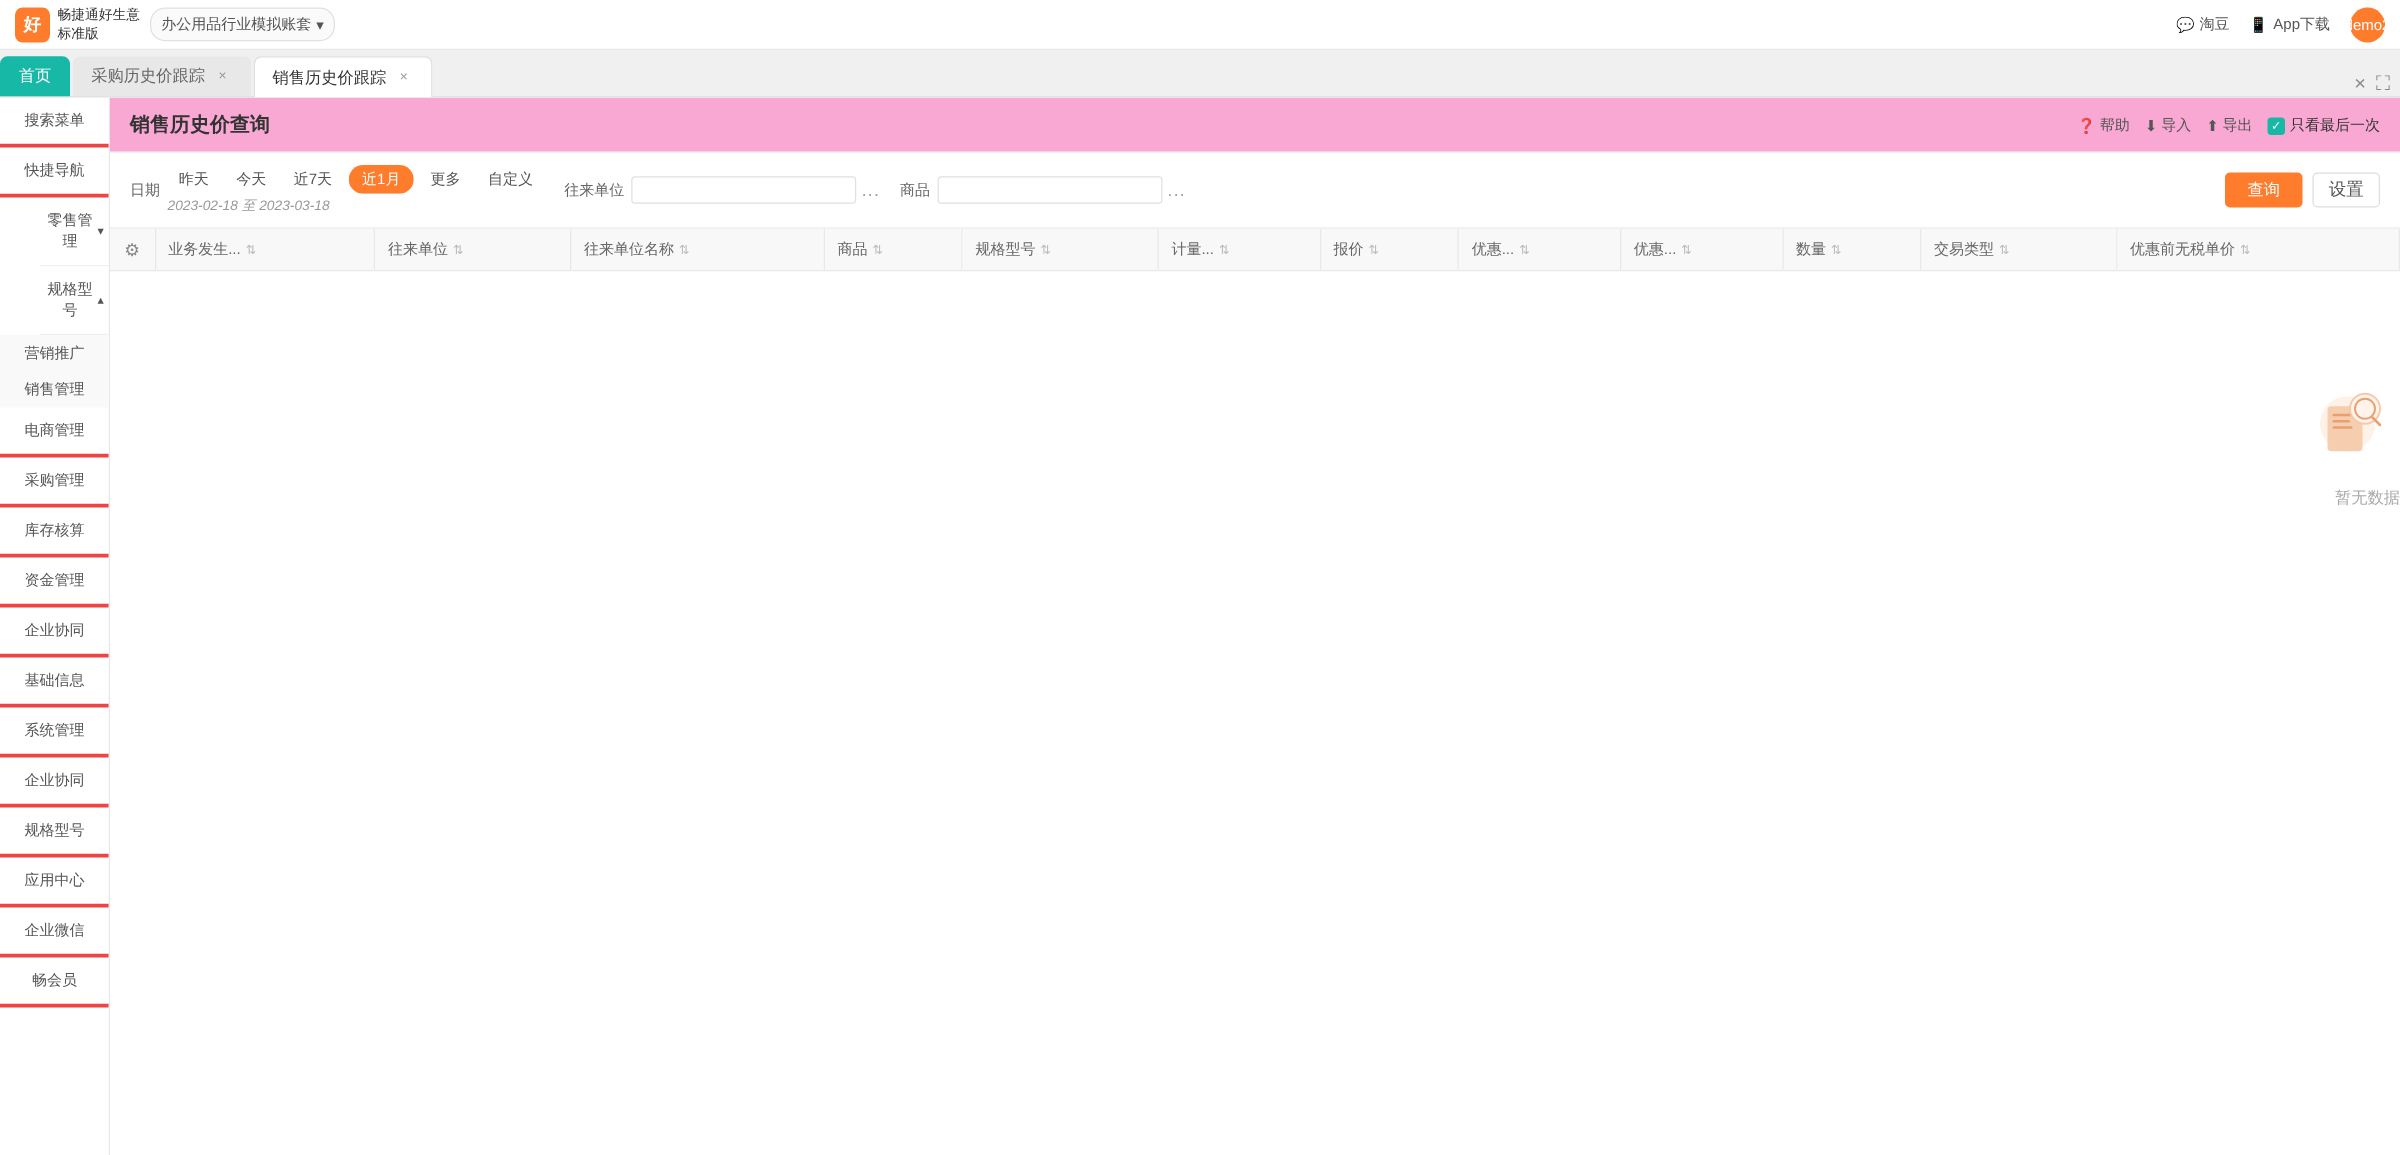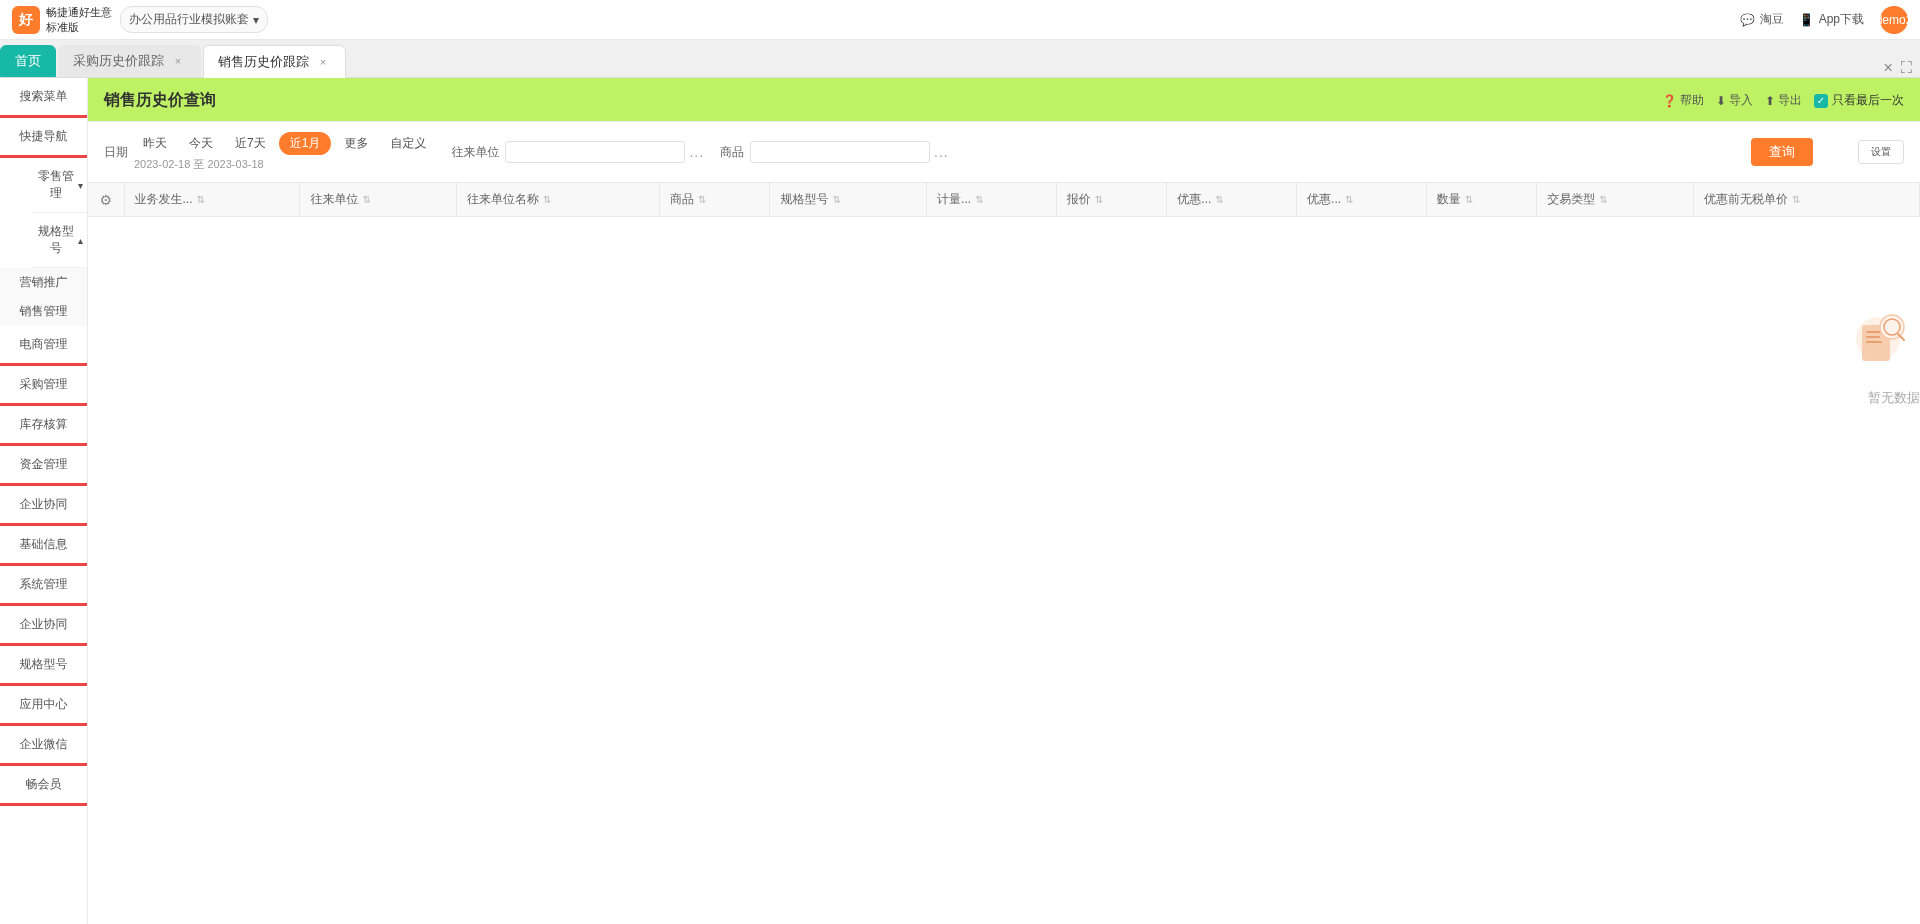--- a/index.html
+++ b/index.html
@@ -31,44 +31,44 @@
     
     .sidebar { width: 88px; background: #fff; border-right: 1px solid #e8e8e8; display: flex; flex-direction: column; overflow-y: auto; flex-shrink: 0; }
     .sidebar-item { padding: 10px 4px; text-align: center; cursor: pointer; font-size: 12px; color: #555; border-bottom: 3px solid #ef4444; transition: background 0.2s; }
     .sidebar-sub { padding: 6px 8px; text-align: center; cursor: pointer; font-size: 12px; color: #555; background: #f9f9f9; }
     .sidebar-group-header { padding: 10px 4px; text-align: center; cursor: pointer; font-size: 12px; color: #555; border-bottom: 1px solid #f0f0f0; display: flex; align-items: center; justify-content: center; gap: 2px; margin-left: 32px; }
 
     
     .content { flex: 1; display: flex; flex-direction: column; overflow: hidden; background: #f5f7fa; }
 
     
-    .page-header { background: #bef264; padding: 12px 16px 10px; border-bottom: 1px solid #e8e8e8; flex-shrink: 0; }
+    .page-header { background: #f9a8d4; padding: 12px 16px 10px; border-bottom: 1px solid #e8e8e8; flex-shrink: 0; }
     .page-header-row { display: flex; align-items: center; justify-content: space-between; }
     .page-title { font-size: 16px; font-weight: bold; color: #333; }
     .page-header-actions { display: flex; align-items: center; gap: 12px; }
     .header-action { display: flex; align-items: center; gap: 3px; font-size: 12px; color: #555; cursor: pointer; }
     .checkbox-label { display: flex; align-items: center; gap: 4px; font-size: 12px; color: #333; cursor: pointer; }
     .checkbox-teal { width: 14px; height: 14px; border-radius: 3px; background: #17b8a6; display: flex; align-items: center; justify-content: center; }
     .checkbox-teal::after { content: '✓'; color: white; font-size: 10px; }
 
     
     .filter-bar { background: #fff; padding: 10px 16px; border-bottom: 1px solid #e8e8e8; flex-shrink: 0; }
     .filter-row { display: flex; gap: 16px; flex-wrap: wrap; }
     .filter-item { display: flex; align-items: center; gap: 6px; font-size: 12px; color: #666; }
     .filter-label { color: #666; white-space: nowrap; }
     .date-pills { display: flex; align-items: center; gap: 4px; }
     .date-pill { padding: 2px 8px; border-radius: 3px; cursor: pointer; font-size: 12px; color: #555; border: 1px solid transparent; }
     .date-pill.active { background: #ff7c2d; color: white; border-radius: 12px; padding: 2px 10px; }
-    .date-range-text { font-size: 11px; color: #999; margin-top: 2px; }
+    .date-range-text { font-size: 11px; color: #999; margin-top: 2px; font-style: italic; }
     .filter-input-wrap { display: flex; align-items: center; gap: 4px; }
     .filter-input { border: 1px solid #e0e0e0; border-radius: 3px; padding: 3px 8px; font-size: 12px; width: 180px; color: #333; outline: none; }
     .filter-dots { color: #999; cursor: pointer; font-size: 14px; letter-spacing: 1px; }
     .filter-actions { display: flex; align-items: center; gap: 8px; margin-left: auto; }
     .btn-query { background: #ff7c2d; color: white; border: none; border-radius: 4px; padding: 5px 18px; font-size: 13px; cursor: pointer; }
-    .btn-settings { background: #fff; color: #555; border: 1px solid #ddd; border-radius: 4px; padding: 4px 12px; font-size: 10px; cursor: pointer; margin-left: 37px; }
+    .btn-settings { background: #fff; color: #555; border: 1px solid #ddd; border-radius: 4px; padding: 4px 12px; font-size: 14px; cursor: pointer; }
 
     
     .table-area { flex: 1; background: #fff; overflow: auto; }
     table { width: 100%; border-collapse: collapse; font-size: 12px; }
     thead tr { background: #f8f8f8; border-bottom: 1px solid #e8e8e8; }
     thead th { padding: 8px 10px; text-align: left; color: #666; font-weight: normal; border-right: 1px solid #e8e8e8; white-space: nowrap; position: relative; cursor: pointer; }
     .th-inner { display: flex; align-items: center; gap: 4px; }
     .sort-icon { color: #bbb; font-size: 10px; }
     .settings-col { width: 36px; text-align: center; }
     .settings-btn { cursor: pointer; color: #888; font-size: 14px; }

